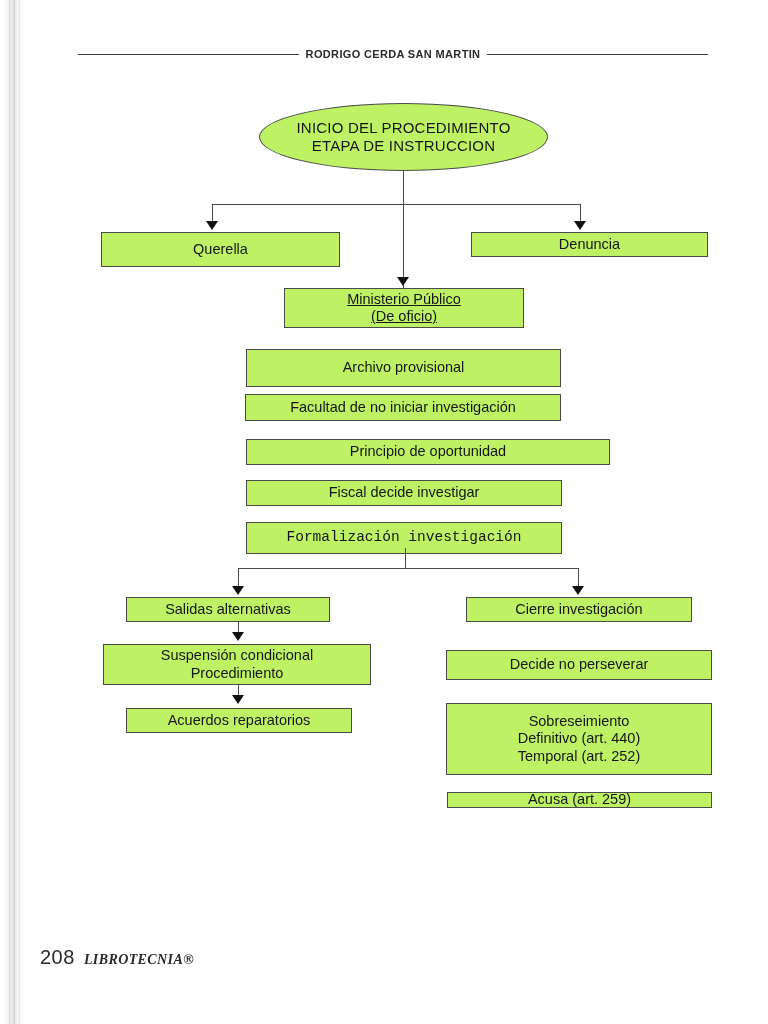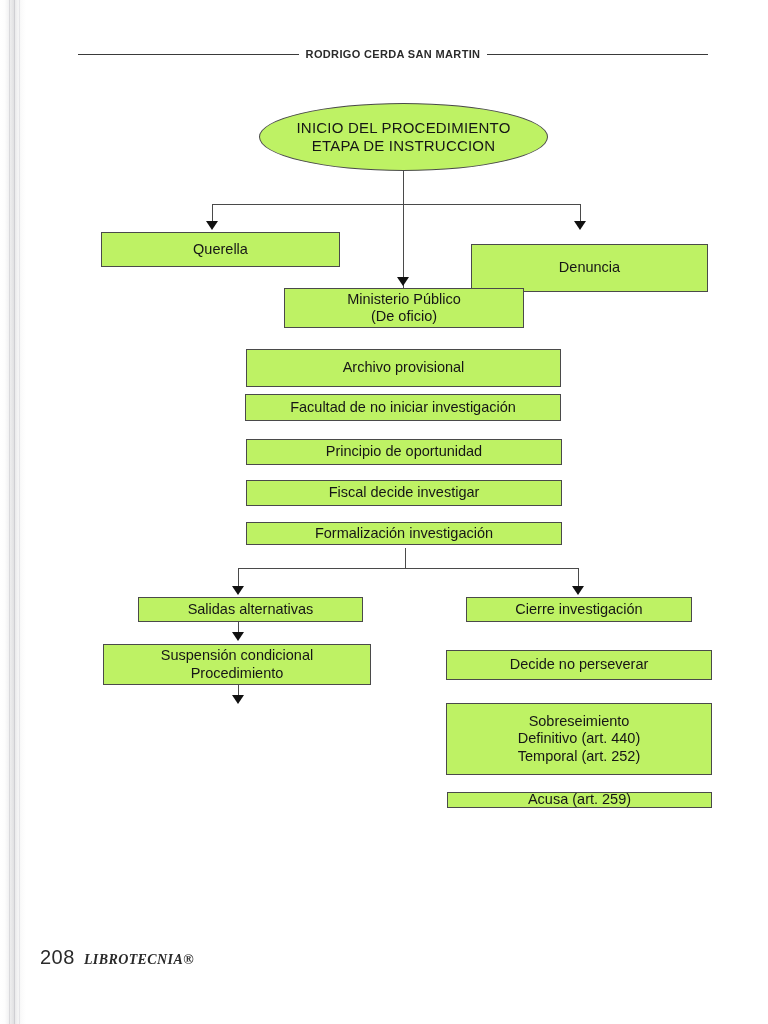--- a/index.html
+++ b/index.html
@@ -168,53 +168,54 @@
     <div class="vline" style="left:212px; top:204px; height:20px;"></div>
     <div class="arrowhead" style="left:206px; top:221px;"></div>
 
     <div class="vline" style="left:580px; top:204px; height:20px;"></div>
     <div class="arrowhead" style="left:574px; top:221px;"></div>
 
     <div class="arrowhead" style="left:397px; top:277px;"></div>
 
     <div class="node" style="left:101px; top:232px; width:239px; height:35px;">Querella</div>
 
-    <div class="node" style="left:471px; top:244px; width:237px; height:48px;">Denuncia</div>
-
-    <div class="node" style="left:284px; top:288px; width:240px; height:40px;">Ministerio Público
+    <div class="node" style="left:471px; top:232px; width:237px; height:25px;">Denuncia</div>
+
+    <div class="node" style="left:284px; top:288px; width:240px; height:40px;text-decoration:underline;">Ministerio Público
 (De oficio)</div>
 
     <div class="node" style="left:246px; top:349px; width:315px; height:38px;">Archivo provisional</div>
 
     <div class="node" style="left:245px; top:394px; width:316px; height:27px;">Facultad de no iniciar investigación</div>
 
-    <div class="node" style="left:246px; top:439px; width:316px; height:26px;">Principio de oportunidad</div>
+    <div class="node" style="left:246px; top:439px; width:364px; height:26px;">Principio de oportunidad</div>
 
     <div class="node" style="left:246px; top:480px; width:316px; height:26px;">Fiscal decide investigar</div>
 
-    <div class="node" style="left:246px; top:522px; width:316px; height:23px;">Formalización investigación</div>
+    <div class="node" style="left:246px; top:522px; width:316px; height:32px;font-family:Liberation Mono, monospace;">Formalización investigación</div>
 
     <div class="vline" style="left:405px; top:548px; height:21px;"></div>
     <div class="hline" style="left:238px; top:568px; width:341px;"></div>
     <div class="vline" style="left:238px; top:568px; height:21px;"></div>
     <div class="arrowhead" style="left:232px; top:586px;"></div>
     <div class="vline" style="left:578px; top:568px; height:21px;"></div>
     <div class="arrowhead" style="left:572px; top:586px;"></div>
 
-    <div class="node" style="left:126px; top:597px; width:225px; height:25px;margin-left:12px;">Salidas alternativas</div>
+    <div class="node" style="left:126px; top:597px; width:204px; height:25px;">Salidas alternativas</div>
 
     <div class="vline" style="left:238px; top:622px; height:13px;"></div>
     <div class="arrowhead" style="left:232px; top:632px;"></div>
 
     <div class="node" style="left:103px; top:644px; width:268px; height:41px;">Suspensión condicional
 Procedimiento</div>
 
     <div class="vline" style="left:238px; top:685px; height:13px;"></div>
     <div class="arrowhead" style="left:232px; top:695px;"></div>
 
+    <div class="node" style="left:126px; top:708px; width:226px; height:25px;">Acuerdos reparatorios</div>
 
     <div class="node" style="left:466px; top:597px; width:226px; height:25px;">Cierre investigación</div>
 
     <div class="node" style="left:446px; top:650px; width:266px; height:30px;">Decide no perseverar</div>
 
     <div class="node" style="left:446px; top:703px; width:266px; height:72px;">Sobreseimiento
 Definitivo (art. 440)
 Temporal (art. 252)</div>
 
     <div class="node" style="left:447px; top:792px; width:265px; height:16px;">Acusa (art. 259)</div>

